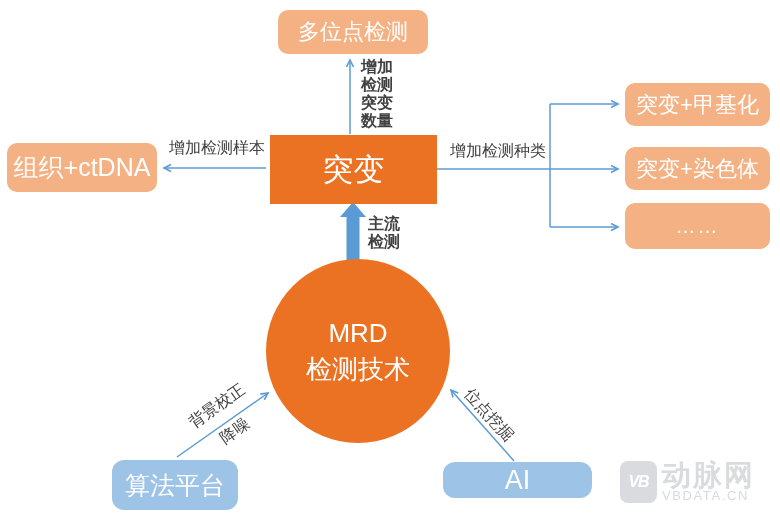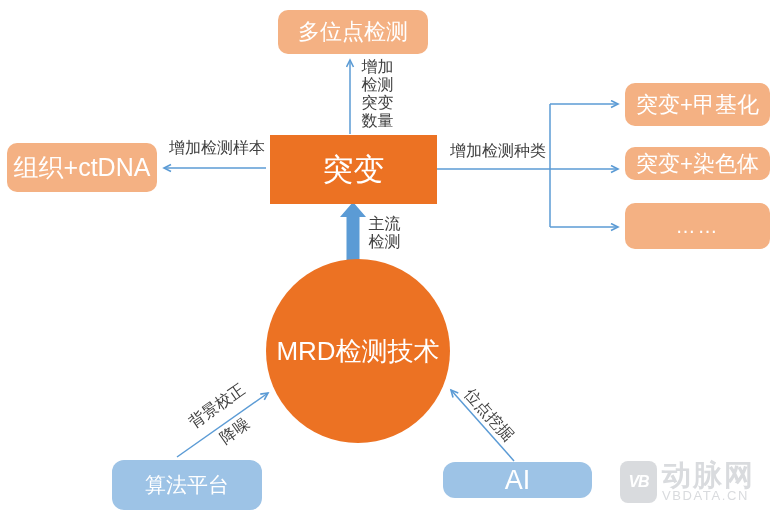--- a/index.html
+++ b/index.html
@@ -14,34 +14,34 @@
   }
   .light-orange{background:#F4B183;border-radius:10px;}
   .dark-orange{background:#EC7223;}
   .light-blue{background:#9DC3E6;border-radius:12px;}
 
   .top-box{left:278px;top:10px;width:150px;height:44px;font-size:22px;}
   .left-box{left:7px;top:143px;width:150px;height:49px;font-size:25px;}
   .center-box{left:270px;top:135px;width:167px;height:69px;font-size:31px;border-radius:0;}
   .rbox{left:625px;width:145px;font-size:22px;}
   .rbox1{top:83px;height:43px;}
-  .rbox2{top:147px;height:33px;}
+  .rbox2{top:147px;height:43px;}
   .rbox3{top:203px;height:46px;font-size:20px;letter-spacing:2px;}
   .circle{
     left:266px;top:259px;width:184px;height:184px;border-radius:50%;
-    flex-direction:row;font-size:26px;line-height:36px;
+    flex-direction:column;font-size:26px;line-height:36px;
   }
-  .bl-box{left:112px;top:460px;width:150px;height:50px;font-size:21px;}
+  .bl-box{left:112px;top:460px;width:126px;height:50px;font-size:25px;}
   .br-box{left:443px;top:462px;width:149px;height:36px;font-size:27px;}
 
   .lbl{
     position:absolute;color:#404040;font-size:16px;line-height:18px;
     white-space:nowrap;
   }
-  .wrap2{width:33px;white-space:normal;word-break:break-all;text-align:center;}
+  .wrap2{width:33px;white-space:normal;word-break:break-all;text-align:left;font-weight:bold;}
   .lbl-top{left:361px;top:58px;}
   .lbl-left{left:168px;top:139px;width:98px;text-align:center;}
   .lbl-right{left:449px;top:142px;width:98px;text-align:center;}
   .lbl-main{left:368px;top:215px;}
   .rot{transform-origin:center;transform:translate(-50%,-50%) rotate(-35deg);}
   .lbl-bgcorr{left:217px;top:406px;}
   .lbl-denoise{left:235px;top:431px;}
   .lbl-mining{left:489px;top:415px;transform:translate(-50%,-50%) rotate(48deg);}
 
   .watermark{position:absolute;left:620px;top:461px;display:flex;color:#D9DBDE;}

